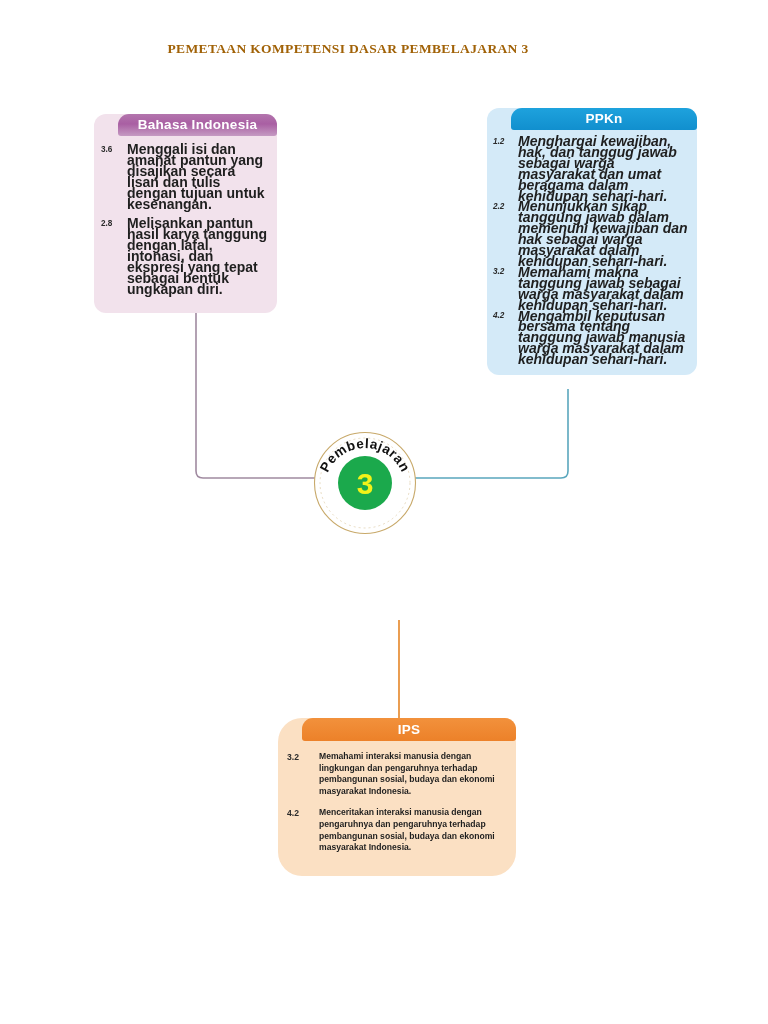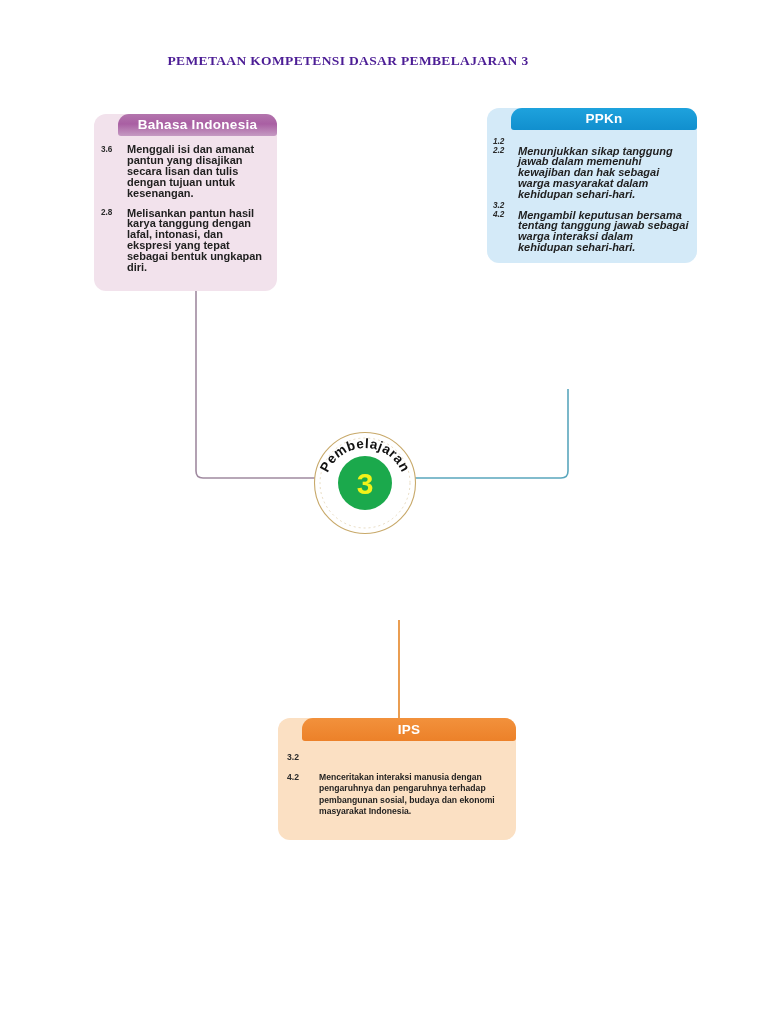--- a/index.html
+++ b/index.html
@@ -19,22 +19,21 @@
   #page-title {
     position: absolute;
     top: 41px;
     left: 0;
     width: 696px;
     text-align: center;
     font-family: "Liberation Serif", serif;
     font-weight: bold;
     font-size: 13.5px;
     letter-spacing: 0.35px;
-    color: #4c1d95;
-    margin-top: 12px;
+    color: #a16207;
   }
 
   
   .card {
     position: absolute;
     border-radius: 11px;
     box-sizing: border-box;
     overflow: visible;
   }
   .card-header {
@@ -58,21 +57,21 @@
   }
   .kd-code {
     flex: 0 0 auto;
     font-weight: bold;
     font-size: 8.2px;
     color: #2b2b2b;
     padding-top: 0.5px;
   }
   .kd-text {
     flex: 1 1 auto;
-    font-size: 11px;
+    font-size: 14px;
     line-height: 10.9px;
     color: #1f1f1f;
     font-weight: bold;
   }
 
   
   #card-bahasa {
     left: 94px;
     top: 114px;
     width: 183px;
@@ -101,21 +100,21 @@
   #card-ppkn .card-body { padding: 6px 7px 10px 6px; font-style: italic; }
   #card-ppkn .kd-code { flex-basis: 25px; }
   #card-ppkn .kd-row { margin-bottom: 0px; }
 
   
   #card-ips {
     left: 278px;
     top: 718px;
     width: 238px;
     background: #fbe0c3;
-    border-radius: 12px;
+    border-radius: 24px;
   }
   #card-ips .card-header {
     background: linear-gradient(to bottom, #f2913c 0%, #ec8129 100%);
     border-radius: 11px 11px 3px 3px;
     height: 23px;
     line-height: 23px;
   }
   #card-ips .card-body { padding: 10px 11px 12px 9px; }
   #card-ips .kd-code { flex-basis: 32px; font-size: 8.6px; }
   #card-ips .kd-text { font-size: 8.6px; line-height: 11.6px; }
@@ -186,39 +185,42 @@
       <div class="kd-text">Melisankan pantun hasil karya tanggung dengan lafal, intonasi, dan ekspresi yang tepat sebagai bentuk ungkapan diri.</div>
     </div>
   </div>
 </div>
 
 <div class="card" id="card-ppkn">
   <div class="card-header">PPKn</div>
   <div class="card-body">
     <div class="kd-row">
       <div class="kd-code">1.2</div>
+      <div class="kd-text">Menghargai kewajiban, hak, dan tanggug jawab sebagai warga masyarakat dan umat beragama dalam kehidupan sehari-hari.</div>
     </div>
     <div class="kd-row">
       <div class="kd-code">2.2</div>
       <div class="kd-text">Menunjukkan sikap tanggung jawab dalam memenuhi kewajiban dan hak sebagai warga masyarakat dalam kehidupan sehari-hari.</div>
     </div>
     <div class="kd-row">
       <div class="kd-code">3.2</div>
+      <div class="kd-text">Memahami makna tanggung jawab sebagai warga masyarakat dalam kehidupan sehari-hari.</div>
     </div>
     <div class="kd-row">
       <div class="kd-code">4.2</div>
-      <div class="kd-text">Mengambil keputusan bersama tentang tanggung jawab sebagai warga interaksi dalam kehidupan sehari-hari.</div>
+      <div class="kd-text">Mengambil keputusan bersama tentang tanggung jawab manusia warga masyarakat dalam kehidupan sehari-hari.</div>
     </div>
   </div>
 </div>
 
 <div class="card" id="card-ips">
   <div class="card-header">IPS</div>
   <div class="card-body">
     <div class="kd-row">
       <div class="kd-code">3.2</div>
+      <div class="kd-text">Memahami interaksi manusia dengan lingkungan  dan pengaruhnya terhadap pembangunan sosial, budaya dan ekonomi masyarakat Indonesia.</div>
     </div>
     <div class="kd-row">
       <div class="kd-code">4.2</div>
       <div class="kd-text">Menceritakan interaksi manusia dengan pengaruhnya dan pengaruhnya terhadap pembangunan sosial, budaya dan ekonomi masyarakat Indonesia.</div>
     </div>
   </div>
 </div>
 
 </body></html>

